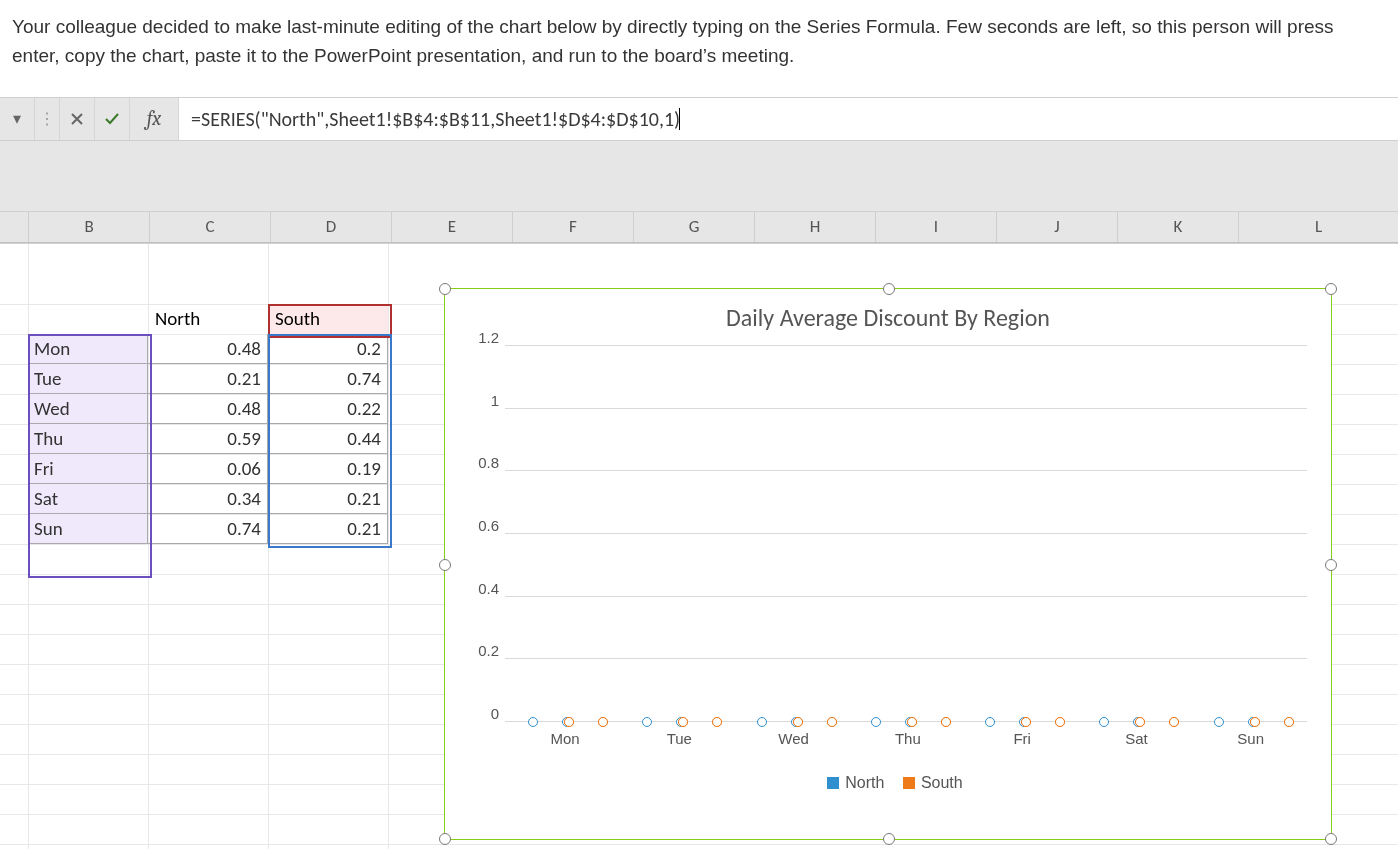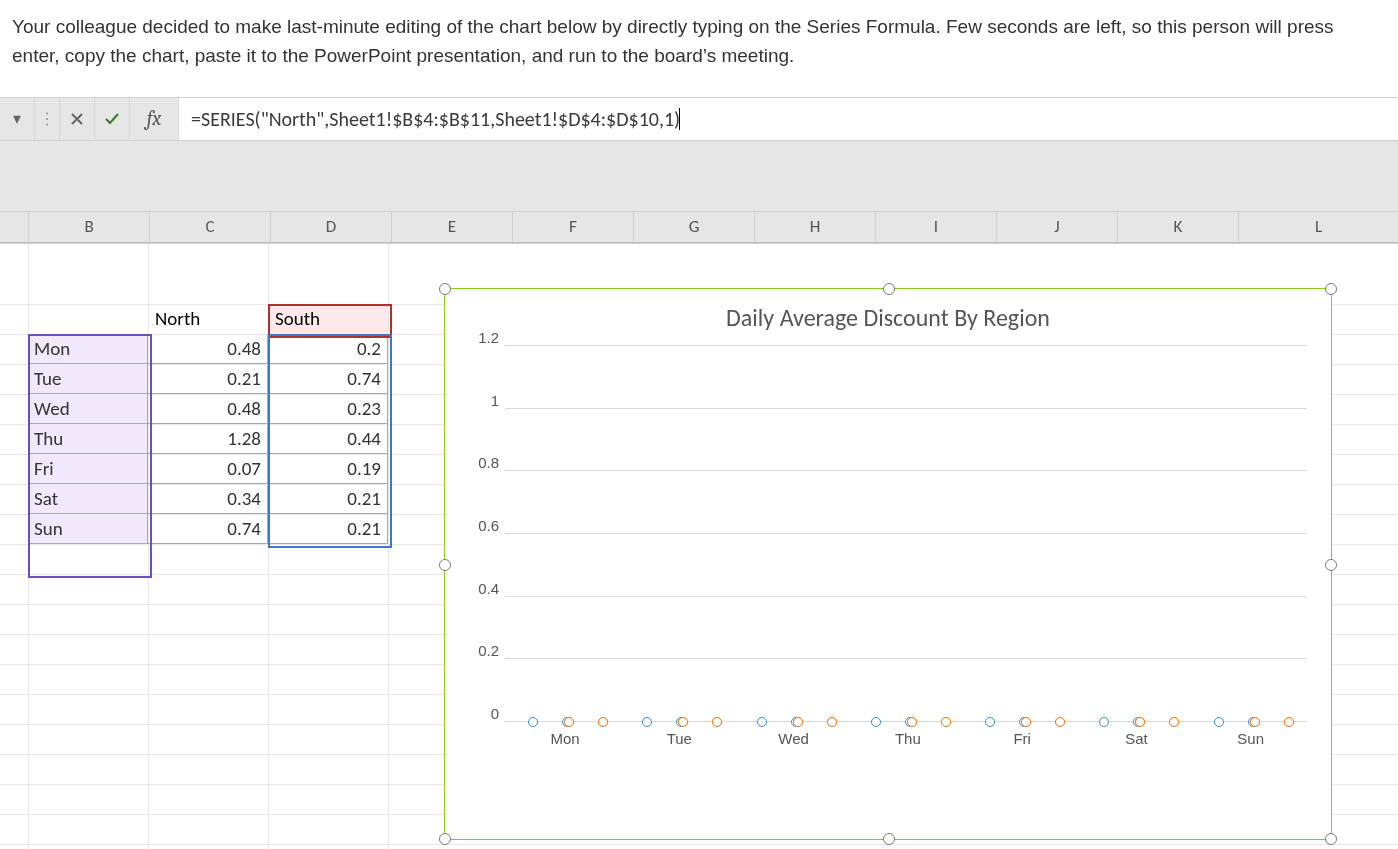--- a/index.html
+++ b/index.html
@@ -154,30 +154,30 @@
             <div class="dt-cell dt-right">0.2</div>
           </div>
         <div class="dt-row">
             <div class="dt-cell fill-b">Tue</div>
             <div class="dt-cell dt-right">0.21</div>
             <div class="dt-cell dt-right">0.74</div>
           </div>
         <div class="dt-row">
             <div class="dt-cell fill-b">Wed</div>
             <div class="dt-cell dt-right">0.48</div>
-            <div class="dt-cell dt-right">0.23</div>
+            <div class="dt-cell dt-right">0.22</div>
           </div>
         <div class="dt-row">
             <div class="dt-cell fill-b">Thu</div>
-            <div class="dt-cell dt-right">1.28</div>
+            <div class="dt-cell dt-right">0.59</div>
             <div class="dt-cell dt-right">0.44</div>
           </div>
         <div class="dt-row">
             <div class="dt-cell fill-b">Fri</div>
-            <div class="dt-cell dt-right">0.07</div>
+            <div class="dt-cell dt-right">0.06</div>
             <div class="dt-cell dt-right">0.19</div>
           </div>
         <div class="dt-row">
             <div class="dt-cell fill-b">Sat</div>
             <div class="dt-cell dt-right">0.34</div>
             <div class="dt-cell dt-right">0.21</div>
           </div>
         <div class="dt-row">
             <div class="dt-cell fill-b">Sun</div>
             <div class="dt-cell dt-right">0.74</div>
@@ -309,17 +309,21 @@
         <div class="xlabels" id="xlabels">
             <div class="xlab" style="left: 10px;">Mon</div>
             <div class="xlab" style="left: 124.286px;">Tue</div>
             <div class="xlab" style="left: 238.571px;">Wed</div>
             <div class="xlab" style="left: 352.857px;">Thu</div>
             <div class="xlab" style="left: 467.143px;">Fri</div>
             <div class="xlab" style="left: 581.429px;">Sat</div>
             <div class="xlab" style="left: 695.714px;">Sun</div>
           </div>
 
+        <div class="legend">
+          <span class="swatch sw-n"></span><span>North</span>
+          <span class="swatch sw-s"></span><span>South</span>
+        </div>
       </div>
 
     </div>
   </div>
 </div>
 
 </body></html>

